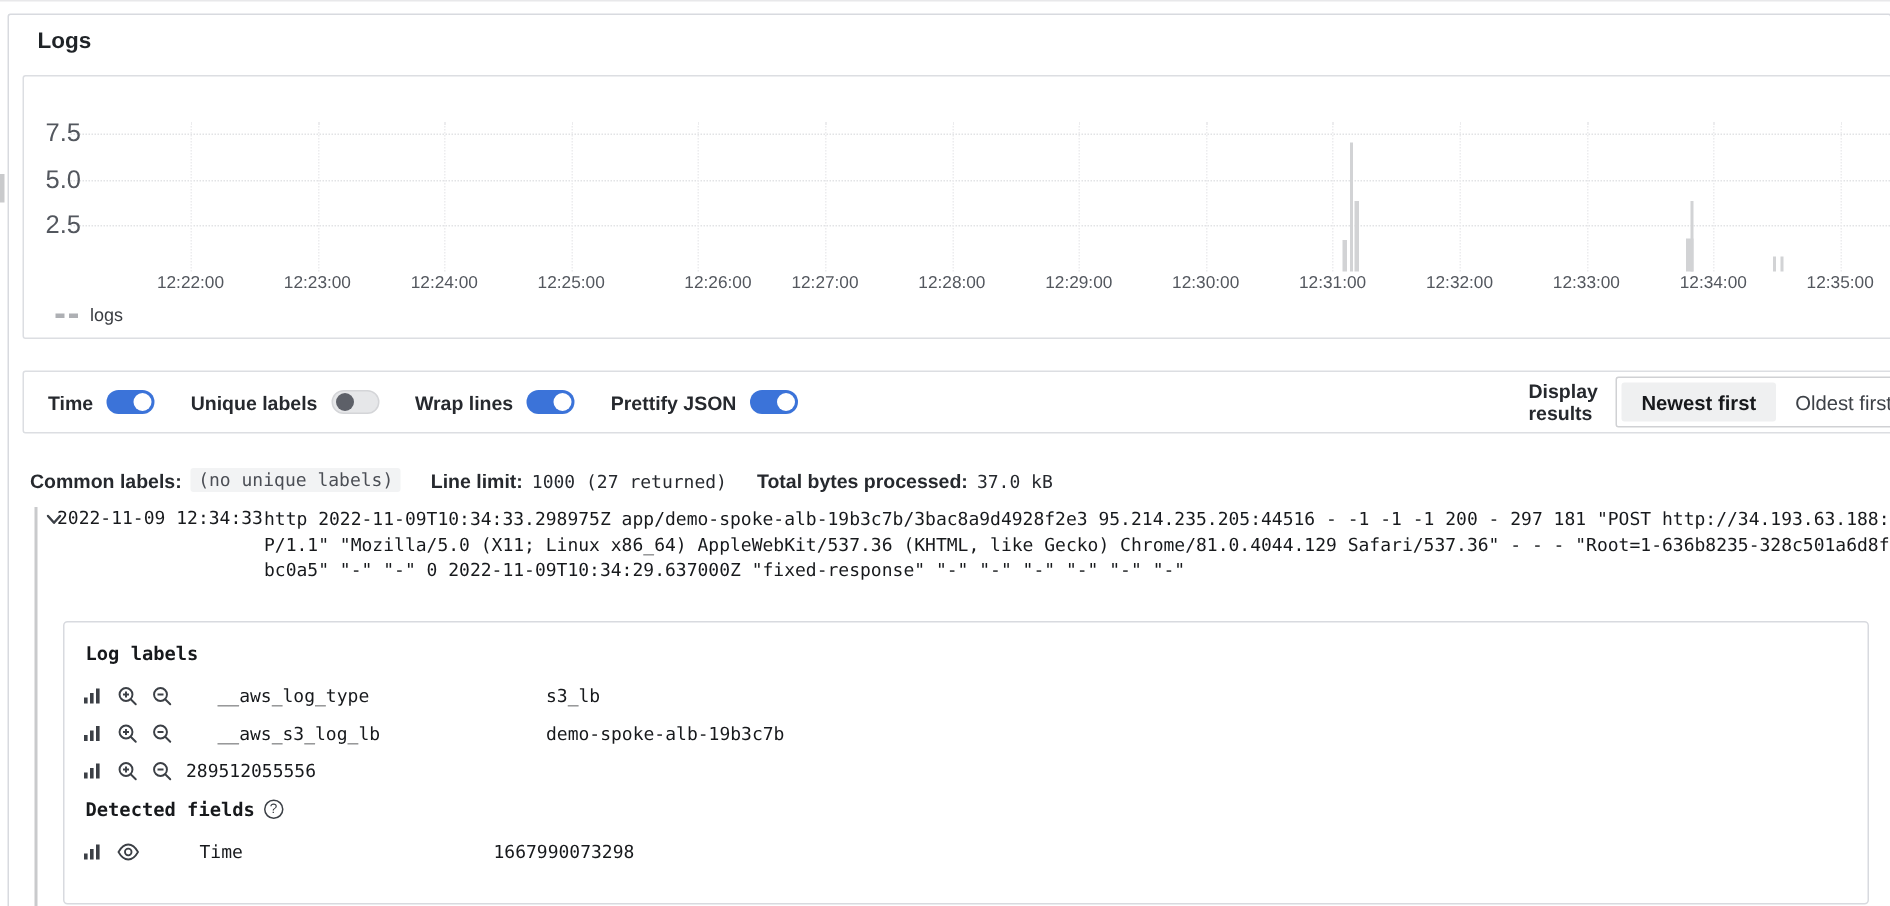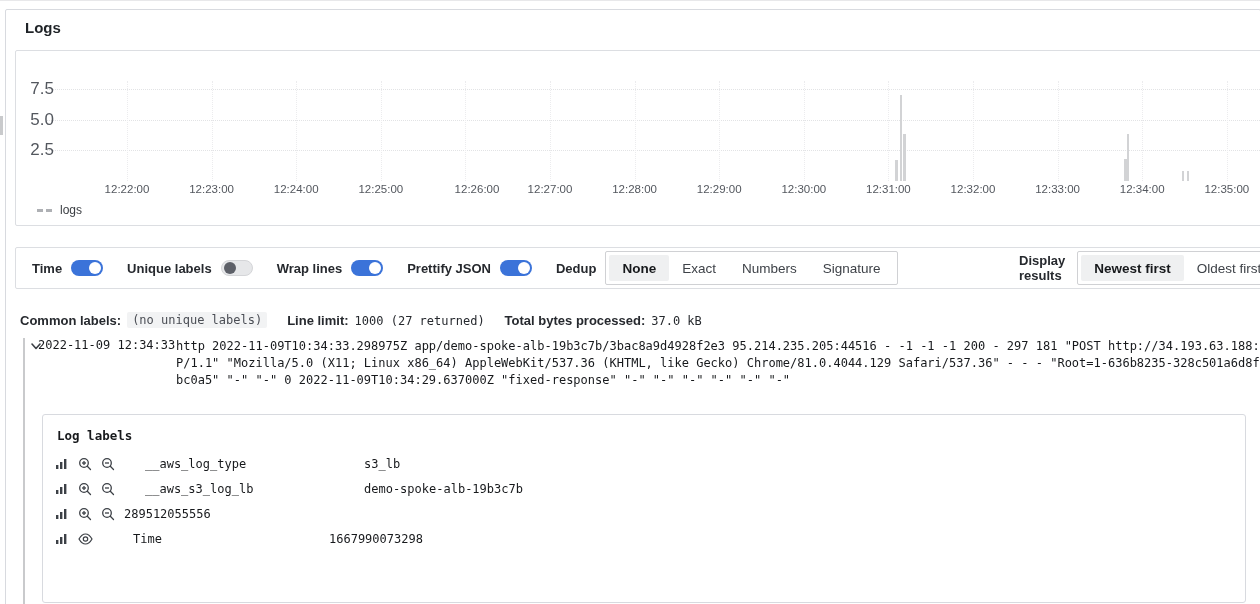--- a/index.html
+++ b/index.html
@@ -115,21 +115,21 @@
         <div class="bar" style="left: 1107.87px; width: 5px; top: 107.896px; height: 22.104px;"></div>
         <div class="bar" style="left: 1110.69px; width: 2px; top: 83.336px; height: 46.664px;"></div>
         <div class="bar" style="left: 1165.68px; width: 2px; top: 120.176px; height: 9.824px;"></div>
         <div class="bar" style="left: 1171.32px; width: 2px; top: 120.176px; height: 9.824px;"></div>
       </div>
     <div id="chart-xticks">
         <div class="xtick" style="left: 111px;">12:22:00</div>
         <div class="xtick" style="left: 195.6px;">12:23:00</div>
         <div class="xtick" style="left: 280.2px;">12:24:00</div>
         <div class="xtick" style="left: 364.8px;">12:25:00</div>
-        <div class="xtick" style="left: 461px;">12:26:00</div>
+        <div class="xtick" style="left: 450px; text-align: right;">12:26:00</div>
         <div class="xtick" style="left: 534px;">12:27:00</div>
         <div class="xtick" style="left: 618.6px;">12:28:00</div>
         <div class="xtick" style="left: 703.2px;">12:29:00</div>
         <div class="xtick" style="left: 787.8px;">12:30:00</div>
         <div class="xtick" style="left: 872.4px;">12:31:00</div>
         <div class="xtick" style="left: 957px;">12:32:00</div>
         <div class="xtick" style="left: 1041.6px;">12:33:00</div>
         <div class="xtick" style="left: 1126.2px;">12:34:00</div>
         <div class="xtick" style="left: 1210.8px;">12:35:00</div>
       </div>
@@ -158,29 +158,20 @@
           <span class="toggle on">
             <span class="knob"></span>
           </span>
         </div>
         <div class="ctl-pair">
           <span class="ctl-label">Prettify JSON</span>
           <span class="toggle on">
             <span class="knob"></span>
           </span>
         </div>
-        <div class="ctl-pair">
-          <span class="ctl-label">Dedup</span>
-          <div class="radio-group">
-            <div class="radio-item selected">None</div>
-            <div class="radio-item">Exact</div>
-            <div class="radio-item">Numbers</div>
-            <div class="radio-item">Signature</div>
-          </div>
-        </div>
       </div>
     <div class="controls-right">
       <span class="ctl-label">Display results</span>
       <div class="radio-group" id="display-group">
           <div class="radio-item selected">Newest first</div>
           <div class="radio-item">Oldest first</div>
         </div>
     </div>
   </div>
 
@@ -291,20 +282,24 @@
             <span class="icell">
               <svg width="14" height="14" viewBox="0 0 14 14" fill="none" stroke="currentColor" stroke-width="1.3">
                 <circle cx="6" cy="6" r="4.3"></circle>
                 <line x1="9.3" y1="9.3" x2="12.5" y2="12.5" stroke-linecap="round"></line>
                 <line x1="4" y1="6" x2="8" y2="6"></line>
               </svg>
             </span>
             <span class="dval mono">289512055556</span>
           </div>
         </div>
+      <div class="details-title mono" style="margin-top:6px;">
+        <span>Detected fields</span>
+        <span class="help-circle">?</span>
+      </div>
       <div id="field-rows">
           <div class="detail-row">
             <span class="icell">
               <svg width="13" height="13" viewBox="0 0 13 13">
                 <g fill="currentColor">
                   <rect x="1" y="8" width="2.4" height="4"></rect>
                   <rect x="5" y="5" width="2.4" height="7"></rect>
                   <rect x="9" y="2" width="2.4" height="10"></rect>
                 </g>
               </svg>

